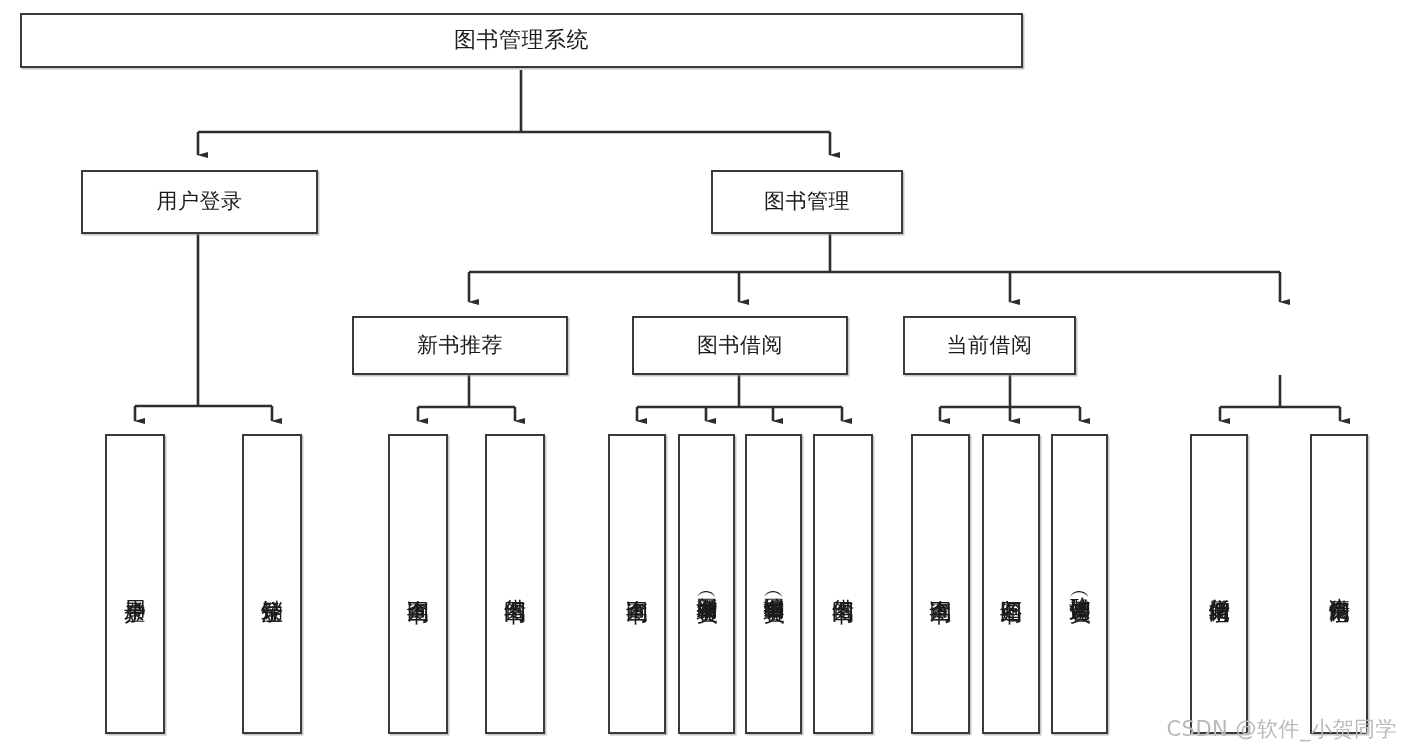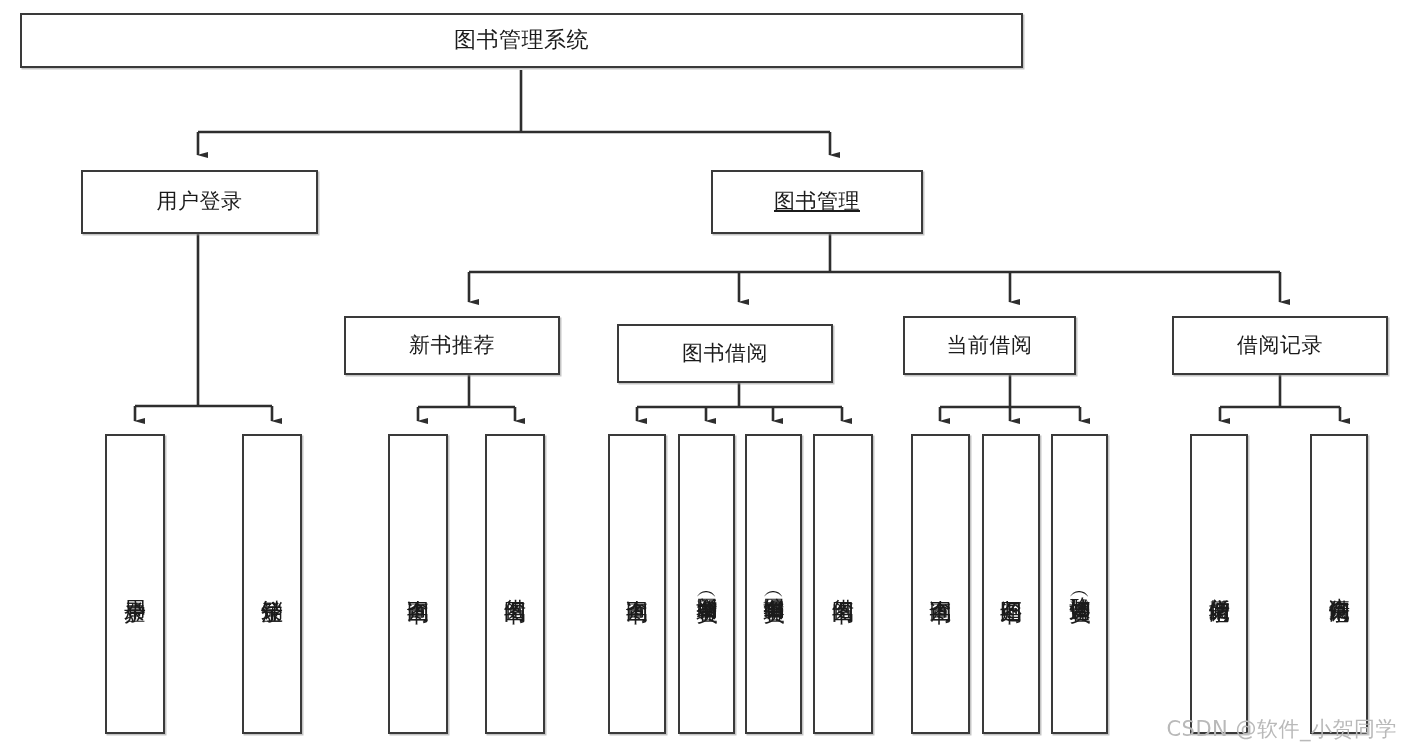--- a/index.html
+++ b/index.html
@@ -124,35 +124,32 @@
     </g>
   </svg>
 
   <div class="node root" style="left:20px; top:13px; width:1003px; height:55px;">
     <span class="label-h">图书管理系统</span>
   </div>
 
   <div class="node" style="left:81px; top:170px; width:237px; height:64px;">
     <span class="label-h">用户登录</span>
   </div>
-  <div class="node" style="left:711px; top:170px; width:212px; height:64px;text-decoration:underline;">
+  <div class="node" style="left:711px; top:170px; width:192px; height:64px;">
     <span class="label-h">图书管理</span>
   </div>
 
-  <div class="node" style="left:344px; top:316px; width:216px; height:59px;">
+  <div class="node" style="left:352px; top:316px; width:216px; height:59px;">
     <span class="label-h">新书推荐</span>
   </div>
-  <div class="node" style="left:617px; top:316px; width:216px; height:59px;margin-top:8px;">
+  <div class="node" style="left:632px; top:316px; width:216px; height:59px;">
     <span class="label-h">图书借阅</span>
   </div>
   <div class="node" style="left:903px; top:316px; width:173px; height:59px;">
     <span class="label-h">当前借阅</span>
-  </div>
-  <div class="node" style="left:1172px; top:316px; width:216px; height:59px;">
-    <span class="label-h">借阅记录</span>
   </div>
 
   <div class="node vert" style="left:105px; top:434px; width:60px; height:300px;">
     <span class="label-v">用户登录</span>
   </div>
   <div class="node vert" style="left:242px; top:434px; width:60px; height:300px;">
     <span class="label-v">注销登录</span>
   </div>
 
   <div class="node vert" style="left:388px; top:434px; width:60px; height:300px;">

